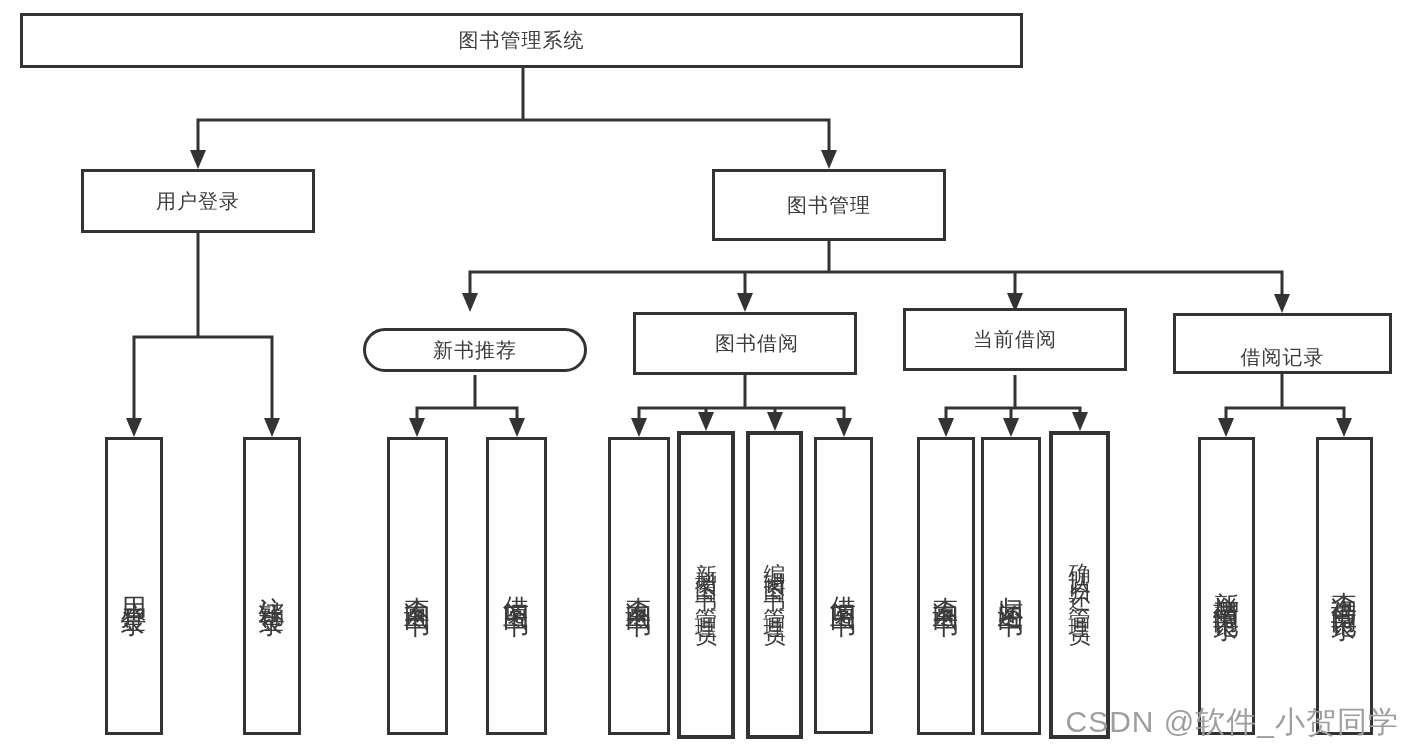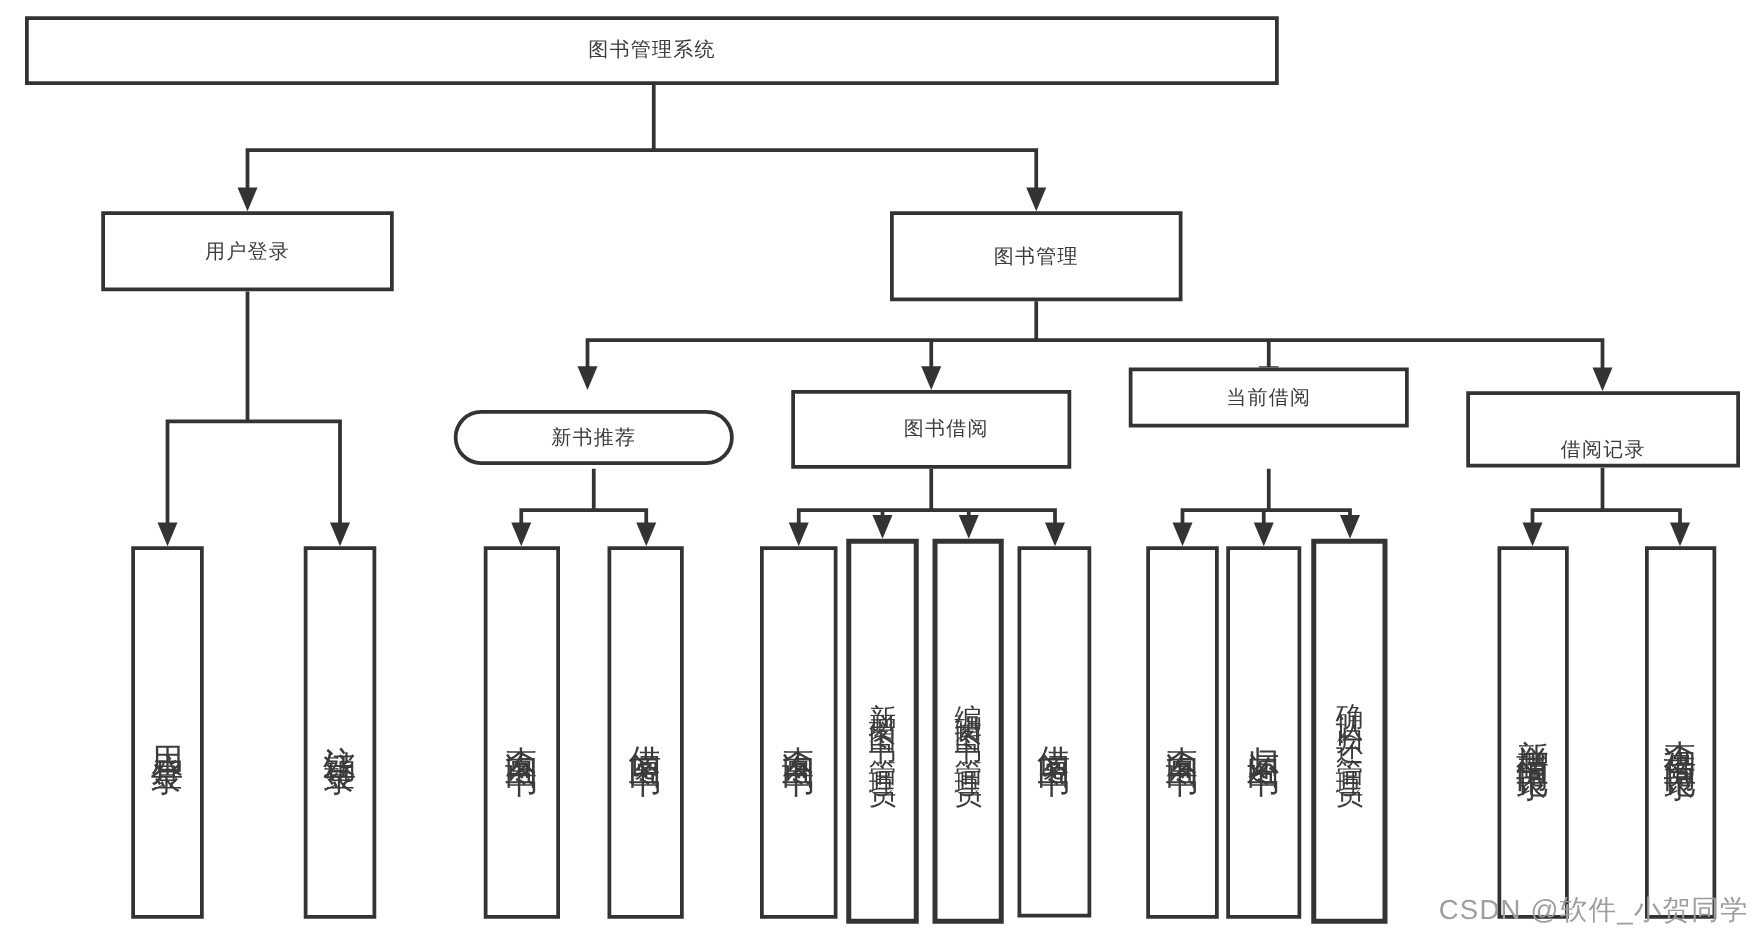--- a/index.html
+++ b/index.html
@@ -4,33 +4,33 @@
 <style>
   html,body{margin:0;padding:0;background:#ffffff;}
   .canvas{
     position:relative;width:1405px;height:747px;background:#ffffff;
     font-family:"Liberation Sans","DejaVu Sans",sans-serif;overflow:hidden;
   }
   .box{
     position:absolute;box-sizing:border-box;border:3px solid #333333;background:#ffffff;
     display:flex;align-items:center;justify-content:center;color:#3b3b3b;
   }
-  .hbox{font-size:16px;letter-spacing:1px;white-space:nowrap;}
+  .hbox{font-size:20px;letter-spacing:1px;white-space:nowrap;}
   .vbox{font-size:26px;}
   .vtext{
     writing-mode:vertical-rl;text-orientation:mixed;
     letter-spacing:5px;line-height:1;white-space:nowrap;
   }
   .admin{border-width:4px;}
   .admin .vtext{font-size:22px;letter-spacing:9px;}
   .connectors{position:absolute;left:0;top:0;width:1405px;height:747px;}
   .connectors path{stroke:#333333;stroke-width:3;fill:none;}
   .connectors polygon{fill:#333333;stroke:none;}
   .watermark{
-    position:absolute;right:6px;bottom:4px;font-size:22px;color:#9e9e9e;
+    position:absolute;right:6px;bottom:4px;font-size:30px;color:#9e9e9e;
     letter-spacing:1px;white-space:nowrap;
   }
 </style>
 </head>
 <body>
 
 <div class="canvas">
 
   <svg class="connectors" viewBox="0 0 1405 747" xmlns="http://www.w3.org/2000/svg">
 
@@ -90,21 +90,21 @@
   <div class="box hbox" style="left:712px;top:169px;width:234px;height:72px;">
     <span>图书管理</span>
   </div>
 
   <div class="box hbox" style="left:363px;top:328px;width:224px;height:44px;border-radius:27px;">
     <span>新书推荐</span>
   </div>
   <div class="box hbox" style="left:633px;top:312px;width:224px;height:63px;padding-left:24px;">
     <span>图书借阅</span>
   </div>
-  <div class="box hbox" style="left:903px;top:294px;width:224px;height:48px;align-items:center;">
+  <div class="box hbox" style="left:903px;top:308px;width:224px;height:63px;align-items:center;">
     <span>当前借阅</span>
   </div>
   <div class="box hbox" style="left:1173px;top:313px;width:219px;height:61px;align-items:flex-end;">
     <span>借阅记录</span>
   </div>
 
   <div class="box vbox" style="left:105px;top:437px;width:58px;height:298px;">
     <span class="vtext">用户登录</span>
   </div>
   <div class="box vbox" style="left:243px;top:437px;width:58px;height:298px;">

